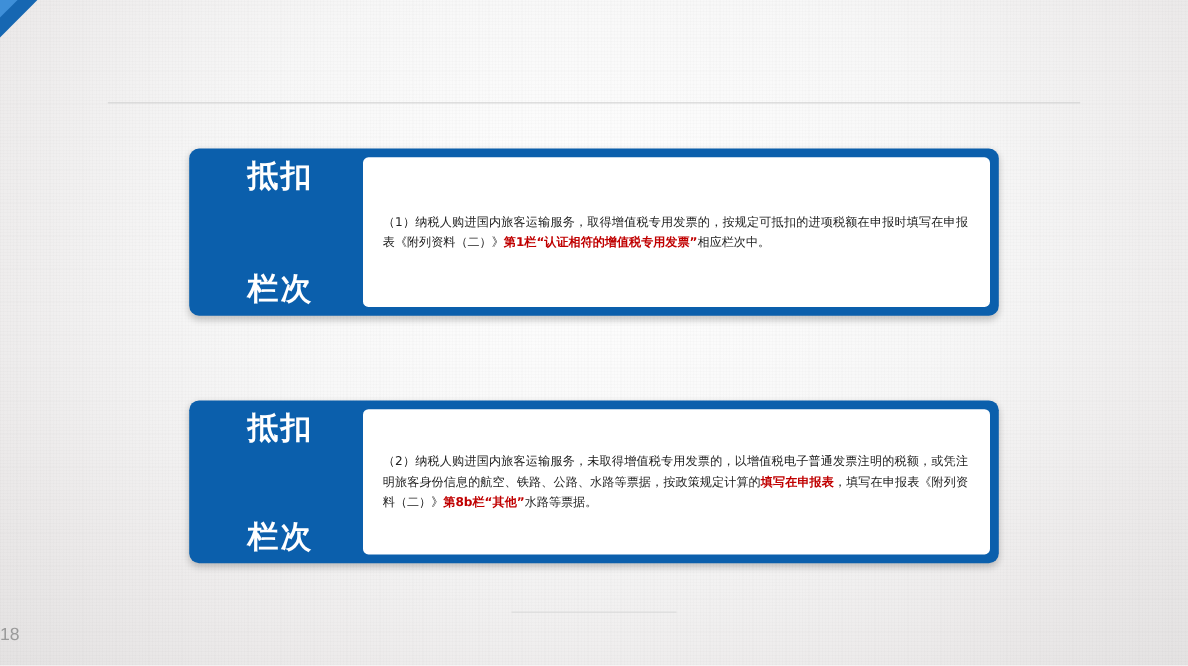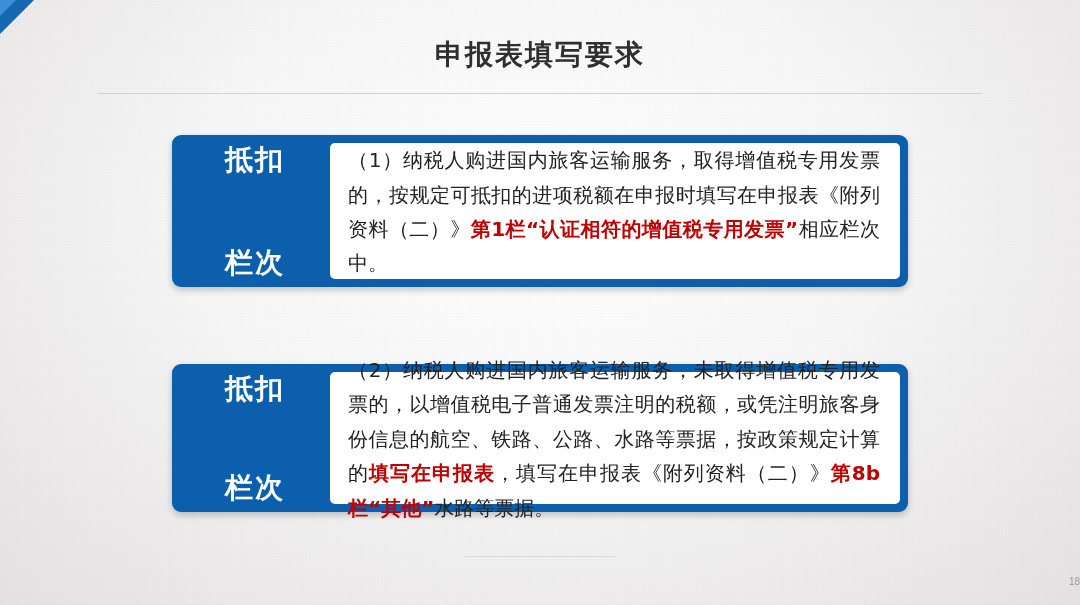--- a/index.html
+++ b/index.html
@@ -100,21 +100,21 @@
   .card-body {
     flex: 1 1 auto;
     background: #ffffff;
     border-radius: 5px;
     padding: 16px 20px 14px 18px;
     box-sizing: border-box;
     display: flex;
     align-items: center;
   }
   .card-text {
-    font-size: 20px;
+    font-size: 11px;
     line-height: 1.72;
     color: #222222;
     text-align: justify;
     font-family: "DejaVu Sans", "Liberation Sans", sans-serif;
   }
   .hl {
     color: #c00000;
     font-weight: bold;
   }
   .page-rule {
@@ -123,34 +123,33 @@
     left: 465px;
     width: 150px;
     height: 1px;
     background: #d9d9d9;
   }
   .page-num {
     position: absolute;
     bottom: 18px;
     left: 0;
     width: 1080px;
-    text-align: right;
-    font-size: 10px;
+    text-align: left;
+    font-size: 16px;
     color: #9a9a9a;
   }
 </style>
 </head>
 <body>
 
 <div class="slide">
 
   <div class="corner-ribbon"></div>
   <div class="corner-ribbon-2"></div>
 
-  <div class="title">申报表填写要求</div>
   <div class="title-rule"></div>
 
   <div class="card card-1">
     <div class="card-label">
       <span>抵扣</span>
       <span>栏次</span>
     </div>
     <div class="card-body">
       <div class="card-text"><span>（1）纳税人购进国内旅客运输服务，取得增值税专用发票的，按规定可抵扣的进项税额在申报时填写在申报表《附列资料（二）》</span><span class="hl">第1栏“认证相符的增值税专用发票”</span><span>相应栏次中。</span></div>
     </div>

